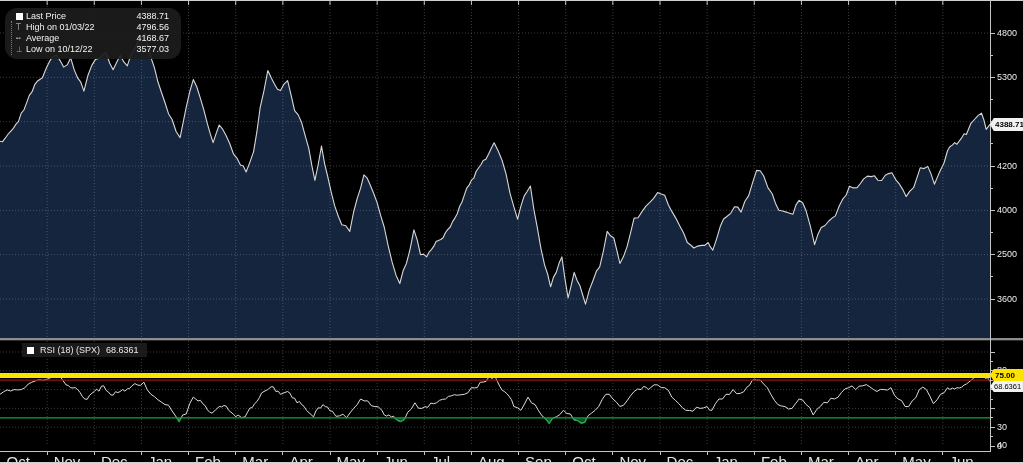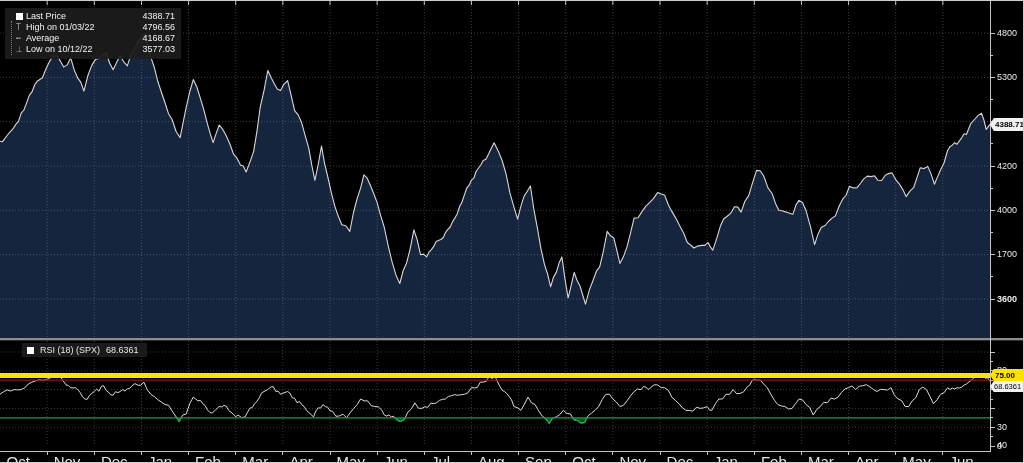--- a/index.html
+++ b/index.html
@@ -14,21 +14,21 @@
   #rsiSvg{top:340px;}
   .divider{position:absolute;left:0;top:337px;width:1024px;height:2px;background:#8d8d8d;}
   .divider2{position:absolute;left:0;top:339px;width:1024px;height:1px;background:#2e2e2e;}
   .baxis-line{position:absolute;left:0;top:450px;width:990px;height:1px;background:#c4c4c4;}
   .vaxis-line{position:absolute;left:990px;top:0;width:1px;height:451px;background:#c4c4c4;}
   .tick{position:absolute;background:#c4c4c4;}
   .axis-label{position:absolute;left:997px;font-size:9px;line-height:9px;color:#ececec;letter-spacing:0;}
   .month-label{position:absolute;top:452px;width:34px;text-align:left;font-size:15px;color:#e9e5dc;}
   .legend-box{
     position:absolute;left:5px;top:7px;width:176px;background:rgba(28,28,28,0.92);
-    padding:3px 6px 4px 4px;font-size:9px;line-height:11px;z-index:5;
+    padding:3px 12px 4px 4px;font-size:9px;line-height:11px;z-index:5;border-radius:12px;
   }
   .legend-row{display:grid;grid-template-columns:17px 104px 1fr;align-items:center;height:11px;}
   .legend-icon{font-family:"DejaVu Sans",sans-serif;color:#9a9a9a;font-size:8px;text-align:left;padding-left:7px;}
   .legend-swatch{width:7px;height:7px;background:#fff;margin-left:7px;}
   .legend-label{color:#f2f2f2;white-space:nowrap;}
   .legend-value{color:#f2f2f2;text-align:right;white-space:nowrap;}
   .legend-tree{position:absolute;left:6px;top:13px;height:34px;border-left:1px dotted #7d7d7d;}
   .rsi-legend{
     position:absolute;left:22px;top:342px;background:rgba(28,28,28,0.92);
     padding:2px 8px 2px 5px;font-size:9px;display:flex;align-items:center;gap:6px;z-index:5;
@@ -138,23 +138,23 @@
       <path d="M0.0 53.3L3.5 50.8L7.1 48.9L10.6 50.0L14.1 48.6L17.7 48.9L21.2 48.6L24.7 46.9L28.3 43.0L31.8 41.2L35.4 39.9L38.9 38.6L42.4 39.2L44.8 39.0L47.1 38.1L49.5 37.6L51.9 35.4L55.4 33.5L58.9 33.6L62.5 38.9L66.0 43.9L68.4 44.5L70.7 46.8L73.1 46.9L75.4 46.7L77.8 48.7L80.1 51.5L82.5 55.8L84.9 58.0L87.2 58.3L89.6 54.2L91.9 52.3L94.3 50.5L96.6 48.1L99.0 50.2L101.4 45.3L103.7 44.8L106.1 49.4L108.4 51.0L110.8 53.9L113.1 54.2L115.5 50.7L117.9 51.6L120.2 50.5L122.6 48.6L124.9 50.1L127.3 47.9L129.6 47.4L132.0 44.8L134.9 42.6L137.9 44.2L140.8 44.3L143.8 41.1L147.3 48.9L150.9 53.3L154.4 55.6L157.9 58.8L161.5 61.1L165.0 63.6L168.5 64.2L172.1 70.0L175.6 75.0L179.1 80.6L182.7 74.0L186.2 73.0L189.8 62.4L193.3 56.1L195.6 57.9L198.0 60.0L200.4 59.3L202.7 62.7L205.1 64.6L207.4 68.9L209.8 71.3L212.1 72.1L215.7 68.8L219.2 65.5L221.6 65.9L223.9 64.5L226.3 65.2L228.6 69.3L231.0 71.2L233.4 73.2L235.7 75.7L238.1 74.0L241.6 76.6L245.1 75.9L247.5 71.2L249.9 67.1L252.2 66.6L254.6 62.7L256.9 60.5L259.3 56.8L261.6 51.9L264.0 50.5L267.5 48.7L271.1 45.8L273.4 45.8L275.8 50.5L278.1 50.1L280.5 53.3L284.0 51.8L287.6 50.5L289.9 52.1L292.3 56.9L294.6 57.2L297.0 61.8L299.4 60.4L301.7 63.6L304.1 65.5L306.4 69.3L310.0 72.6L313.5 75.9L315.9 70.0L318.2 66.8L320.6 67.1L322.9 63.6L325.3 65.6L327.6 66.1L330.0 69.9L332.4 70.2L335.9 75.3L339.4 74.9L343.0 73.2L346.5 76.8L350.0 71.9L353.6 67.4L357.1 63.7L360.6 58.0L364.2 59.9L367.7 59.9L371.3 64.7L374.8 65.5L378.3 65.8L381.9 69.3L384.2 73.8L386.6 75.1L388.9 73.9L391.3 75.9L393.6 75.2L396.0 78.3L398.4 79.7L400.7 80.6L404.3 78.6L407.8 71.2L411.3 68.0L414.9 61.8L418.4 67.2L421.9 67.4L424.9 65.7L427.8 66.3L430.8 62.1L433.7 62.7L436.7 61.7L439.6 59.3L442.6 58.3L445.5 58.0L448.4 55.4L451.4 54.8L454.3 53.7L457.3 54.2L460.8 53.8L464.4 53.3L467.9 51.8L471.4 46.7L474.4 46.9L477.3 46.5L480.3 41.2L483.2 41.1L486.2 40.3L489.1 35.4L492.1 37.5L495.0 35.4L497.4 40.5L499.7 45.2L502.1 49.2L504.4 50.5L506.8 52.6L509.1 55.3L511.5 58.7L513.9 65.5L517.4 66.7L520.9 69.3L524.5 63.0L528.0 56.1L531.5 61.9L535.1 63.6L538.6 69.8L542.1 74.9L545.7 77.8L549.2 82.4L552.8 76.9L556.3 75.9L559.8 73.6L563.4 69.3L566.9 72.5L570.4 73.0L574.0 78.8L577.5 79.6L581.0 82.0L584.6 81.5L588.1 74.7L591.6 72.1L595.2 69.2L598.7 65.5L602.3 58.3L605.8 53.3L609.3 53.3L612.9 58.0L616.4 61.1L619.9 65.5L623.5 64.3L627.0 59.9L630.5 54.8L634.1 50.5L637.6 48.0L641.1 48.6L643.5 45.5L645.9 46.1L648.2 48.6L650.6 46.7L654.1 43.8L657.6 43.9L661.2 46.6L664.7 46.7L668.3 49.3L671.8 56.1L675.3 59.3L678.9 62.7L682.4 66.8L685.9 69.3L689.5 69.5L693.0 70.2L696.5 66.2L700.1 67.4L703.6 66.9L707.1 65.5L709.5 69.1L711.9 69.3L715.4 62.7L718.9 58.0L722.5 58.0L726.0 53.3L729.5 53.4L733.1 48.6L736.6 52.7L740.1 52.4L743.7 50.8L747.2 45.8L749.6 44.3L751.9 39.9L754.3 38.1L756.6 39.2L760.2 39.1L763.7 43.0L767.3 46.7L770.8 53.3L774.3 59.2L777.9 63.6L781.4 65.0L784.9 65.5L788.5 68.0L792.0 67.4L795.5 62.7L799.1 58.0L802.6 59.0L806.1 63.6L809.7 66.5L813.2 74.0L816.8 68.4L820.3 65.5L823.8 61.3L827.4 61.8L830.9 57.2L834.4 58.0L838.0 56.2L841.5 51.4L845.0 47.9L848.6 46.7L852.1 44.9L855.6 48.6L859.2 45.2L862.7 44.8L866.3 43.6L869.8 45.8L873.3 48.4L876.9 50.5L880.4 48.4L883.9 48.6L887.5 49.0L891.0 46.7L894.5 54.3L898.1 58.0L901.6 59.6L905.1 65.5L908.7 65.6L912.2 59.9L915.8 56.7L919.3 48.6L922.8 46.1L926.4 48.6L929.9 55.3L933.4 62.7L937.0 58.9L940.5 53.3L944.0 51.8L947.6 46.7L949.9 48.5L952.3 47.1L954.6 48.0L957.0 46.7L959.4 47.0L961.7 46.1L964.1 44.1L966.4 43.0L970.0 40.1L973.5 37.3L977.0 34.8L980.6 33.6L982.9 34.5L985.3 37.3L987.6 36.7L990.0 40.5" fill="none" stroke="#12a33c" stroke-width="1.2" clip-path="url(#below30)"></path>
       <rect x="0" y="32" width="990" height="5" fill="#ffe300"></rect>
       <line x1="0" y1="39.2" x2="990" y2="39.2" stroke="#8c1a11" stroke-width="1.2"></line>
       <line x1="0" y1="76.8" x2="990" y2="76.8" stroke="#12a33c" stroke-width="1.3"></line>
     </svg>
 
   <div class="vaxis-line"></div>
   <div class="baxis-line"></div>
   <div id="axisLayer">
       <div class="tick" style="left:990px;top:297.5px;width:5px;height:1px;"></div>
-      <div class="axis-label" style="top:293.5px;font-weight:bold;">3600</div>
+      <div class="axis-label" style="top:293.5px;">3600</div>
       <div class="tick" style="left:990px;top:253.2px;width:5px;height:1px;"></div>
-      <div class="axis-label" style="top:249.2px;">1700</div>
+      <div class="axis-label" style="top:249.2px;">2500</div>
       <div class="tick" style="left:990px;top:208.8px;width:5px;height:1px;"></div>
       <div class="axis-label" style="top:204.8px;">4000</div>
       <div class="tick" style="left:990px;top:164.5px;width:5px;height:1px;"></div>
       <div class="axis-label" style="top:160.5px;">4200</div>
       <div class="tick" style="left:990px;top:120.2px;width:5px;height:1px;"></div>
       <div class="axis-label" style="top:116.2px;">4400</div>
       <div class="tick" style="left:990px;top:75.8px;width:5px;height:1px;"></div>
       <div class="axis-label" style="top:71.8px;">5300</div>
       <div class="tick" style="left:990px;top:31.5px;width:5px;height:1px;"></div>
       <div class="axis-label" style="top:27.5px;">4800</div>

